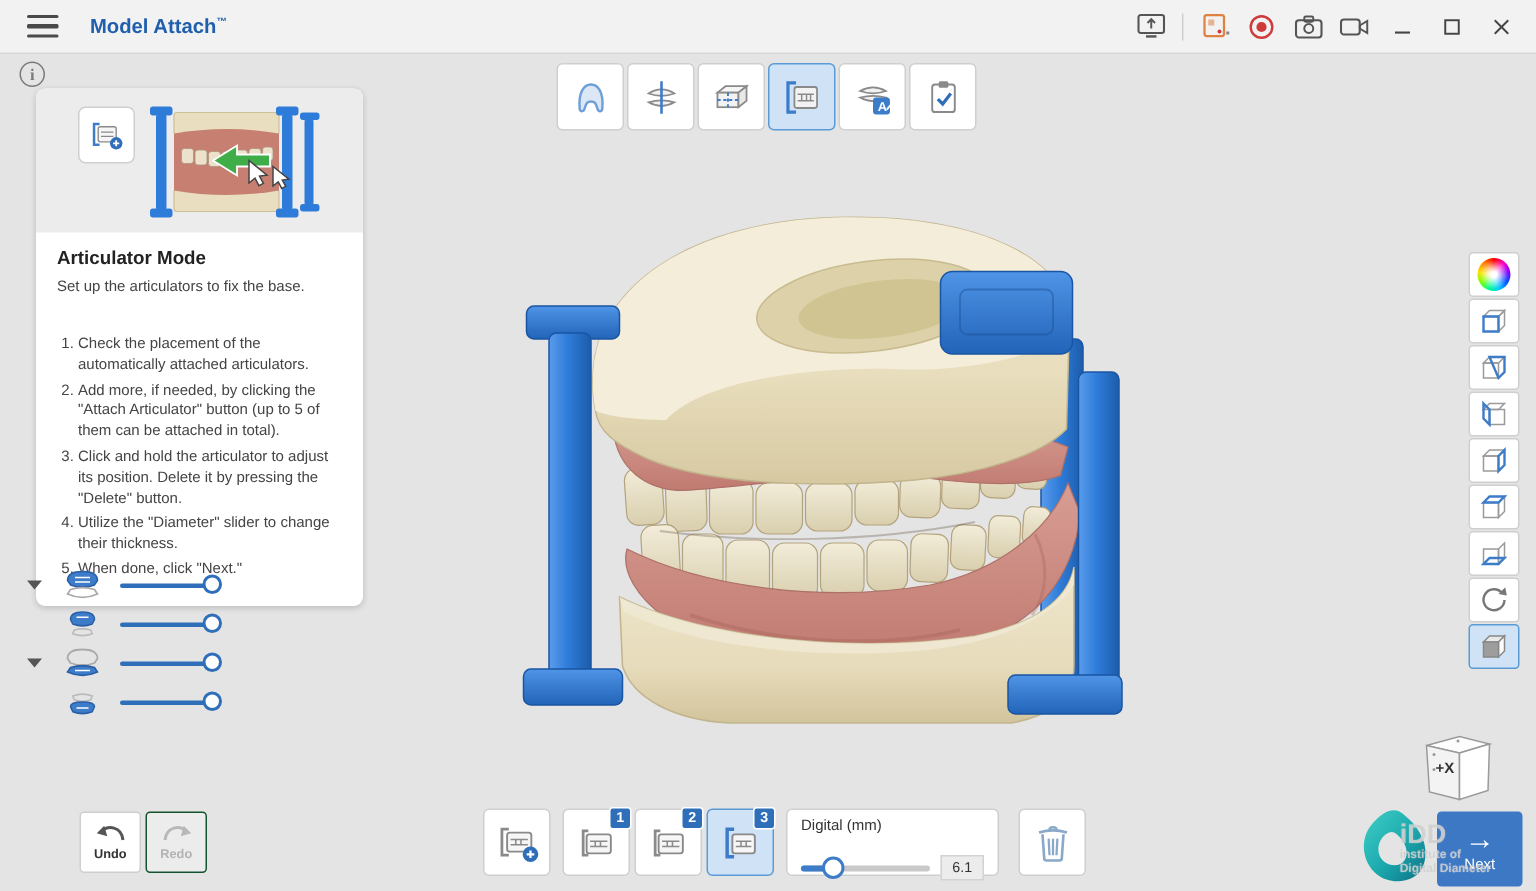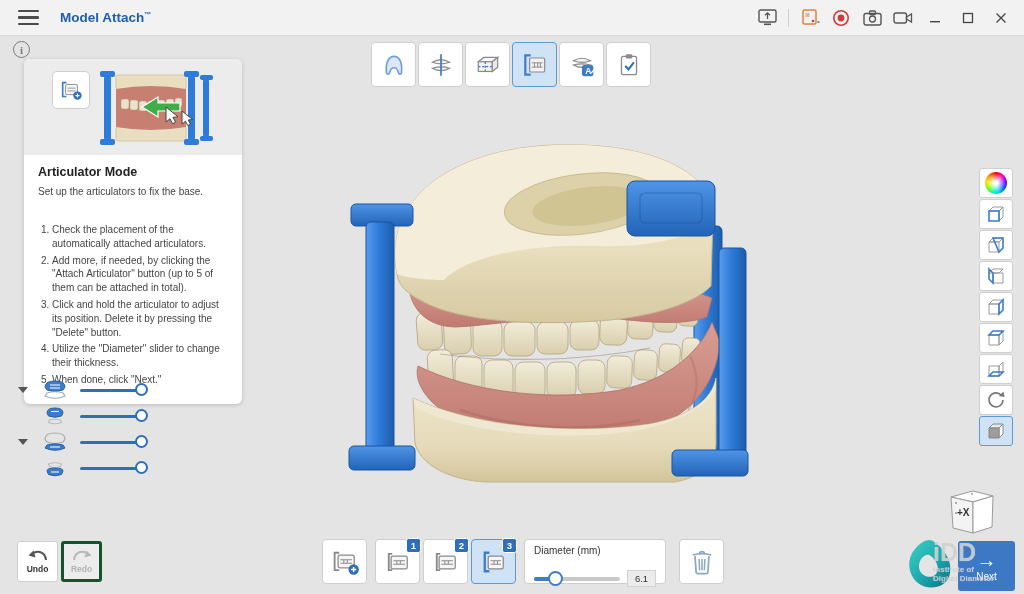--- a/index.html
+++ b/index.html
@@ -91,28 +91,28 @@
   .diam-thumb { position:absolute; top:0; left:calc(25% - 8px); width:15px; height:15px; background:#fff;
     border:2px solid #3d7cc9; border-radius:50%; }
   .diam-value { width:29px; height:17px; margin-left:7px; background:#ececec; border:1px solid #d2d2d2;
     font-size:9.5px; color:#333; display:flex; align-items:center; justify-content:center; }
 
   
   .history { position:absolute; left:17px; bottom:12px; display:flex; gap:3px; z-index:10; }
   .hist-btn { width:41px; height:41px; border-radius:3px; display:flex; flex-direction:column;
     align-items:center; justify-content:center; gap:1px; cursor:pointer; }
   .hist-btn .lbl { font-size:8.5px; font-weight:bold; }
-  .undo { background:#fff; border:1px solid #cfcfcf; color:#333; }
-  .redo { background:#ececec; border:3px solid #14532d; color:#b3b3b3; }
+  .undo { background:#fff; border:1px solid #cfcfcf; color:#333;margin-left:36px; }
+  .redo { background:#ececec; border:1px solid #14532d; color:#b3b3b3; }
 
   
   .brand-logo { position:absolute; right:64px; bottom:1px; z-index:11; }
   .watermark { position:absolute; right:30px; bottom:10px; z-index:30; pointer-events:none;
     color:rgba(205,205,205,.85); text-shadow:0 0 1px rgba(255,255,255,.4); line-height:1.1; }
-  .watermark .wm-big { font-size:25px; font-weight:bold; }
+  .watermark .wm-big { font-size:18px; font-weight:bold; }
   .watermark .wm-small { font-size:8px;font-weight:bold; }
   .next-btn { position:absolute; right:9px; bottom:3px; width:57px; height:50px; background:#3d78c4;
     border-radius:3px; z-index:20; display:flex; flex-direction:column; align-items:center;
     justify-content:center; cursor:pointer; color:#fff; }
   .next-arrow { font-size:20px; line-height:18px; font-weight:bold; }
   .next-label { font-size:10px; font-weight:normal; margin-top:2px;text-align:center; }
 </style>
 </head>
 <body>
 
@@ -545,21 +545,21 @@
     <div class="bt-btn selected">
       <svg width="30" height="30" viewBox="0 0 26 26">
         <path d="M9 5 L5 5 L5 21 L9 21" fill="none" stroke="#3d7cc9" stroke-width="2"></path>
         <rect x="8" y="8" width="13" height="11" rx="1.5" fill="#f6f6f6" stroke="#8a8a8a" stroke-width="1.1"></rect>
         <path d="M10 12 L19 12 M10 15 L19 15 M13 12 L13 15 M16 12 L16 15" stroke="#8a8a8a" stroke-width="0.9"></path>
       </svg>
       <div class="num-badge">3</div>
     </div>
     <div class="gap8"></div>
     <div class="diameter-panel">
-      <div class="diam-label">Diameter (mm)</div>
+      <div class="diam-label">Digital (mm)</div>
       <div class="diam-row">
         <div class="diam-slider">
           <div class="diam-track"></div>
             <div class="diam-fill"></div>
           <div class="diam-thumb"></div>
         </div>
         <div class="diam-value">6.1</div>
       </div>
     </div>
     <div class="gap12"></div>

